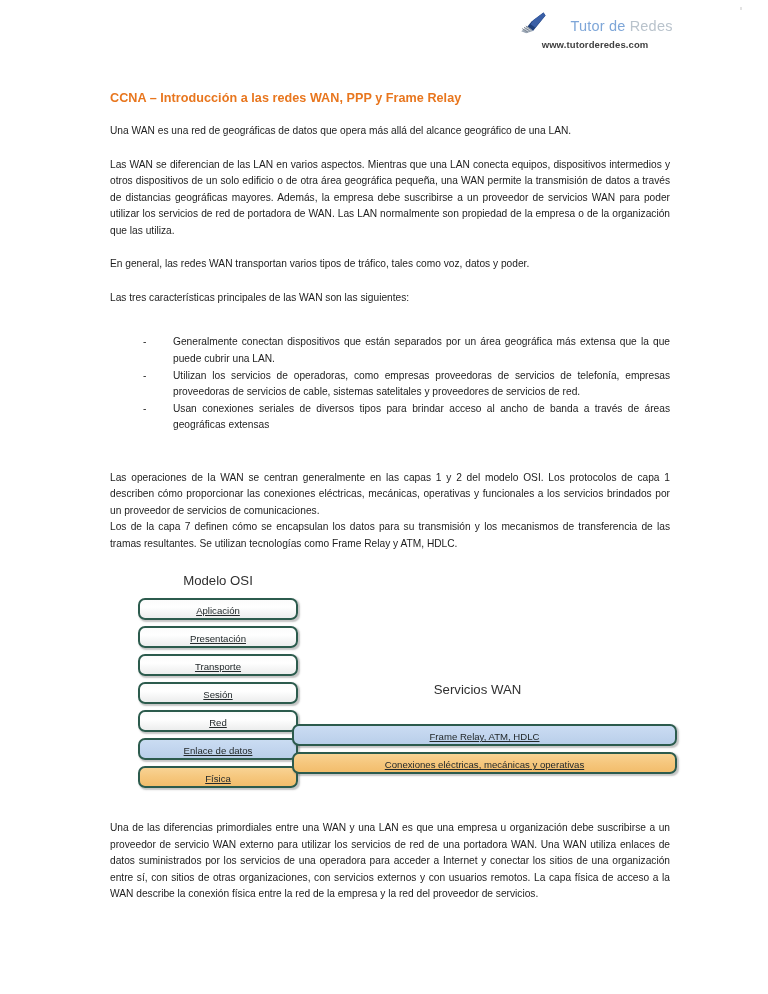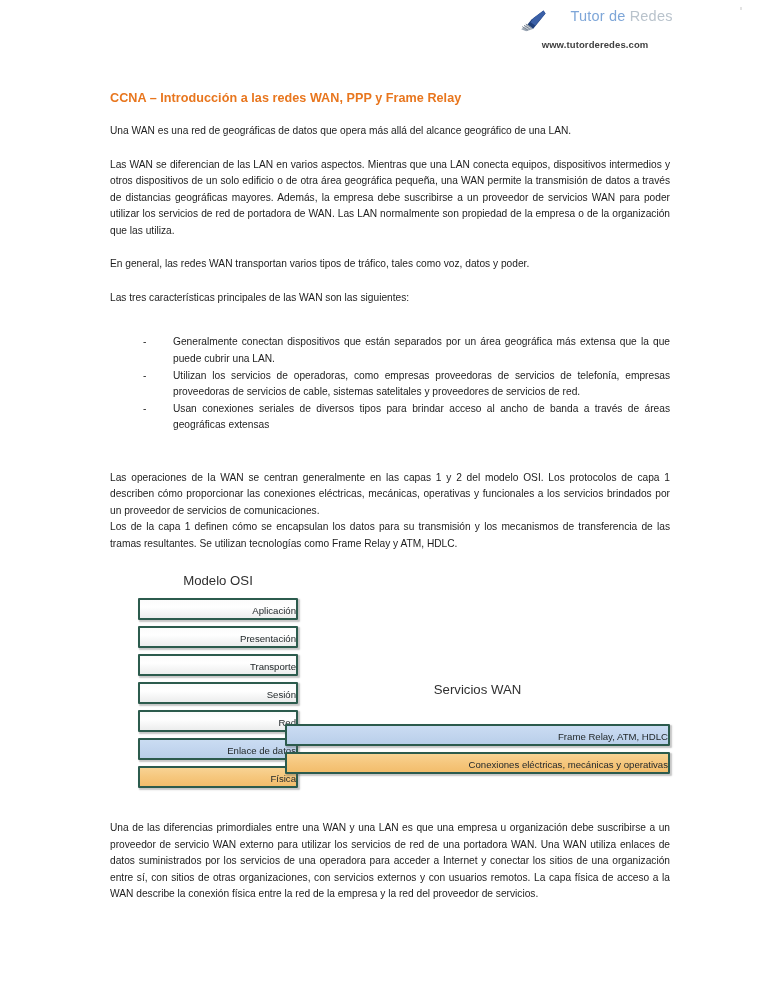--- a/index.html
+++ b/index.html
@@ -23,21 +23,21 @@
   }
   .logo-block {
     position: absolute;
     right: 78px;
     top: 8px;
     text-align: center;
     width: 190px;
   }
   .logo-row {
     display: flex;
-    align-items: flex-start;
+    align-items: flex-end;
     justify-content: center;
     gap: 23px;
     height: 26px;
   }
   .logo-mark {
     width: 30px;
     height: 24px;
     flex: 0 0 auto;
   }
   .logo-text {
@@ -129,40 +129,41 @@
     text-align: center;
     font-family: "Liberation Sans", sans-serif;
     height: 22px;
     line-height: 22px;
   }
   .osi-stack { margin-top: 6px; }
   .layer-box {
     height: 22px;
     line-height: 22px;
     border: 2.2px solid #2c5b4d;
-    border-radius: 1px;
+    border-radius: 7px;
     font-size: 9.6px;
-    text-align: right;
+    text-align: center;
     color: #23292b;
     margin-bottom: 6px;
     box-sizing: border-box;
     box-shadow: 1.5px 1.5px 1.5px rgba(90,90,90,0.35);
     overflow: hidden;
     white-space: nowrap;
+    text-decoration: underline;
   }
   .layer-box.fill-grey {
     background: linear-gradient(to bottom, #fbfbfb 0%, #ffffff 38%, #eceded 100%);
   }
   .layer-box.fill-blue {
     background: linear-gradient(to bottom, #cadcf2 0%, #c3d6ef 45%, #b9cfe9 100%);
   }
   .layer-box.fill-orange {
     background: linear-gradient(to bottom, #f8d394 0%, #f6c87f 45%, #f2bd6c 100%);
   }
-  .wan-rows { position: absolute; left: 0; top: 154px; width: 100%; }
+  .wan-rows { position: absolute; left: 7px; top: 154px; width: 100%; }
   .wan-heading {
     position: absolute;
     left: 0;
     top: 112px;
     width: 100%;
     text-align: center;
     font-size: 13.2px;
     color: #303030;
   }
 
@@ -214,21 +215,21 @@
       <span class="dash">-</span>
       <span>Utilizan los servicios de operadoras, como empresas proveedoras de servicios de telefonía, empresas proveedoras de servicios de cable, sistemas satelitales y proveedores de servicios de red.</span>
     </li>
     <li>
       <span class="dash">-</span>
       <span>Usan conexiones seriales de diversos tipos para brindar acceso al ancho de banda a través de áreas geográficas extensas</span>
     </li>
   </ul>
 
   <p class="para" style="margin-top:36px;">Las operaciones de la WAN se centran generalmente en las capas 1 y 2 del modelo OSI. Los protocolos de capa 1 describen cómo proporcionar las conexiones eléctricas, mecánicas, operativas y funcionales a los servicios brindados por un proveedor de servicios de comunicaciones.</p>
-  <p class="para tight">Los de la capa 1 definen cómo se encapsulan los datos para su transmisión y los mecanismos de transferencia de las tramas resultantes. Se utilizan tecnologías como Frame Relay y ATM, HDLC.</p>
+  <p class="para tight">Los de la capa 7 definen cómo se encapsulan los datos para su transmisión y los mecanismos de transferencia de las tramas resultantes. Se utilizan tecnologías como Frame Relay y ATM, HDLC.</p>
 
   <div class="diagram">
 
     <div class="diagram-col-osi">
       <div class="diagram-heading">Modelo OSI</div>
       <div class="osi-stack">
         <div class="layer-box fill-grey">Aplicación</div>
         <div class="layer-box fill-grey">Presentación</div>
         <div class="layer-box fill-grey">Transporte</div>
         <div class="layer-box fill-grey">Sesión</div>

